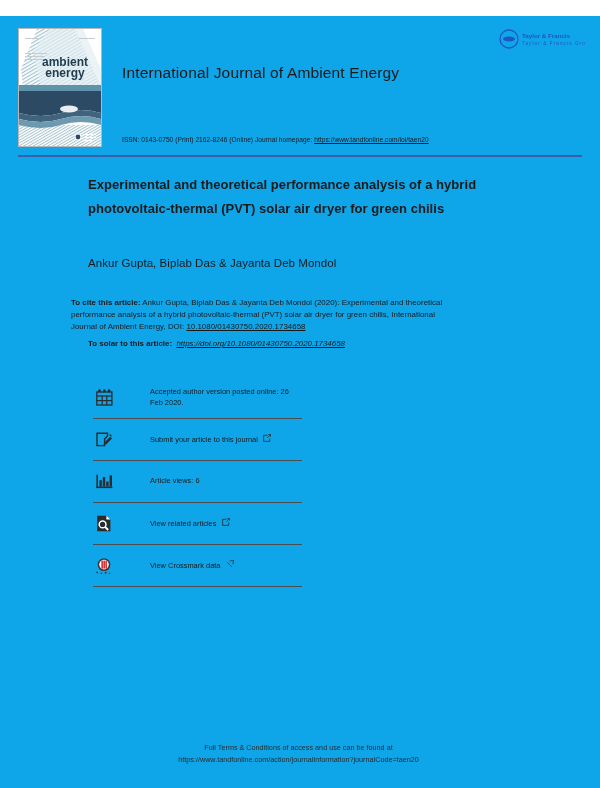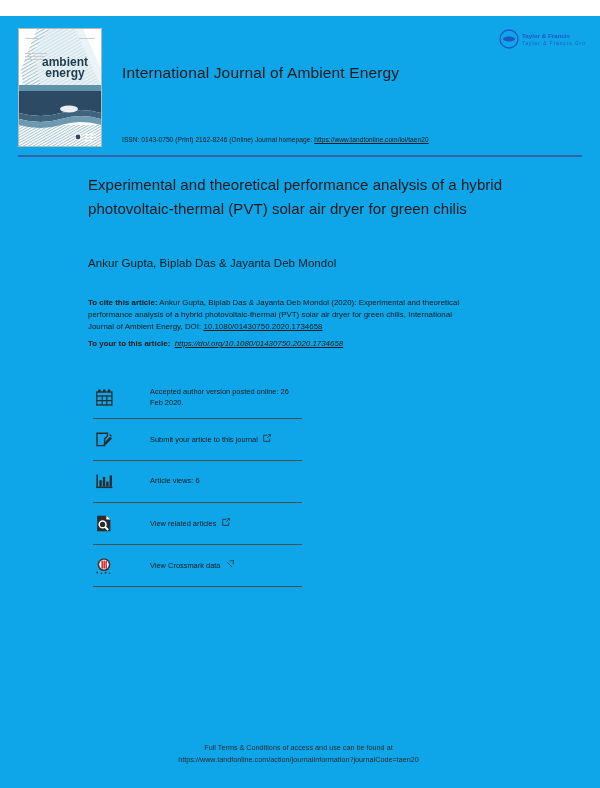--- a/index.html
+++ b/index.html
@@ -82,41 +82,41 @@
     height: 2px;
     background: #3a5fa8;
   }
 
   
   .article-title {
     position: absolute;
     left: 88px;
     top: 157px;
     width: 420px;
-    font-size: 15px;
+    font-size: 13px;
     line-height: 23.5px;
     color: #1a1a1a;
-    font-weight: 400;
+    font-weight: 700;
     letter-spacing: 0.05px;
   }
 
   .authors {
     position: absolute;
     left: 88px;
     top: 241px;
     width: 420px;
     font-size: 11.5px;
     font-weight: normal;
     color: #1a1a1a;
     letter-spacing: 0.05px;
   }
 
   .cite-block {
     position: absolute;
-    left: 88px;
+    left: 71px;
     top: 281px;
     width: 372px;
     font-size: 7.9px;
     line-height: 12.2px;
     color: #1a1a1a;
     letter-spacing: 0.02px;
   }
   .cite-block .lead { font-weight: bold; }
   .cite-block a { color: #1a1a1a; text-decoration: underline; }
 
@@ -255,21 +255,21 @@
 
   <div class="article-title">Experimental and theoretical performance analysis of a hybrid photovoltaic-thermal (PVT) solar air dryer for green chilis</div>
 
   <div class="authors">Ankur Gupta, Biplab Das &amp; Jayanta Deb Mondol</div>
 
   <div class="cite-block">
     <span class="lead">To cite this article:</span><span> Ankur Gupta, Biplab Das &amp; Jayanta Deb Mondol (2020): Experimental and theoretical performance analysis of a hybrid photovoltaic-thermal (PVT) solar air dryer for green chilis, International Journal of Ambient Energy, DOI: </span><a href="#">10.1080/01430750.2020.1734658</a>
   </div>
 
   <div class="link-block">
-    <span class="lead">To your to this article:</span>&nbsp;
+    <span class="lead">To solar to this article:</span>&nbsp;
     <a href="#">https://doi.org/10.1080/01430750.2020.1734658</a>
   </div>
 
   <div class="info-list">
 
     <div class="info-row">
       <span class="info-icon">
         <svg width="17" height="17" viewBox="0 0 17 17" xmlns="http://www.w3.org/2000/svg">
           <rect x="2.2" y="0.6" width="2.6" height="2.6" rx="0.5" fill="#2b2b2b"></rect>
           <rect x="7" y="0.6" width="2.6" height="2.6" rx="0.5" fill="#2b2b2b"></rect>

